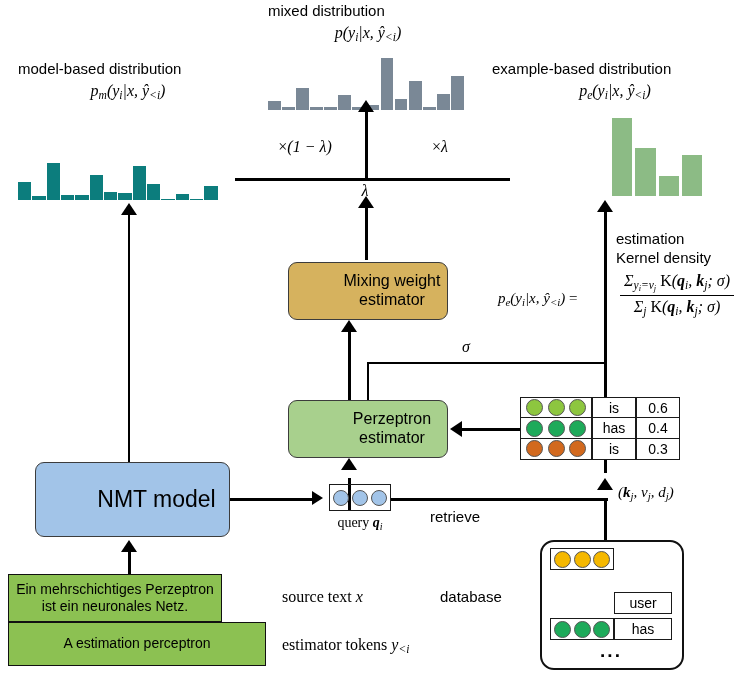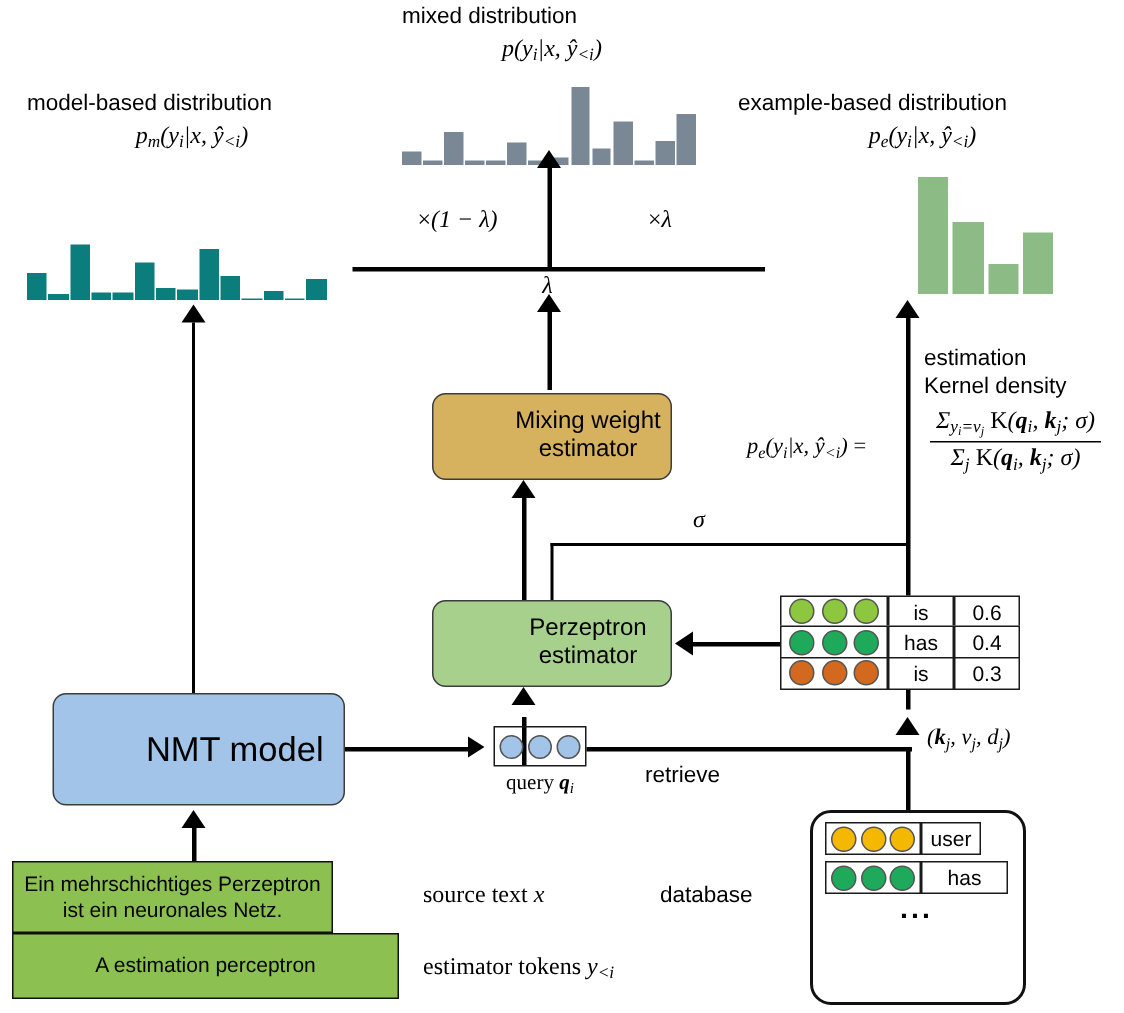--- a/index.html
+++ b/index.html
@@ -223,21 +223,21 @@
   </div>
 
 <div class="dbbox" style="left:540px;top:540px;width:140px;height:126px;"></div>
 <div id="database-table" style="position:absolute;left:550px;top:548px;">
     <div style="display: flex; margin-bottom: 4px;">
       <div class="cell dots" style="width: 64px; height: 22px;">
         <span class="dot" style="width: 15px; height: 15px; background: rgb(245, 184, 0);"></span>
         <span class="dot" style="width: 15px; height: 15px; background: rgb(245, 184, 0);"></span>
         <span class="dot" style="width: 15px; height: 15px; background: rgb(245, 184, 0);"></span>
       </div>
-      <div class="cell" style="width: 40px; height: 22px;">user</div>
+      <div class="cell" style="width: 58px; height: 22px; margin-top: 44px;">user</div>
     </div>
     <div style="display: flex; margin-bottom: 4px;">
       <div class="cell dots" style="width: 64px; height: 22px;">
         <span class="dot" style="width: 15px; height: 15px; background: rgb(30, 170, 90);"></span>
         <span class="dot" style="width: 15px; height: 15px; background: rgb(30, 170, 90);"></span>
         <span class="dot" style="width: 15px; height: 15px; background: rgb(30, 170, 90);"></span>
       </div>
       <div class="cell" style="width: 58px; height: 22px;">has</div>
     </div>
     <div style="width: 122px; text-align: center; font-size: 19px; font-weight: bold; line-height: 14px; letter-spacing: 2px; margin: 0px 0px 4px;">...</div>

